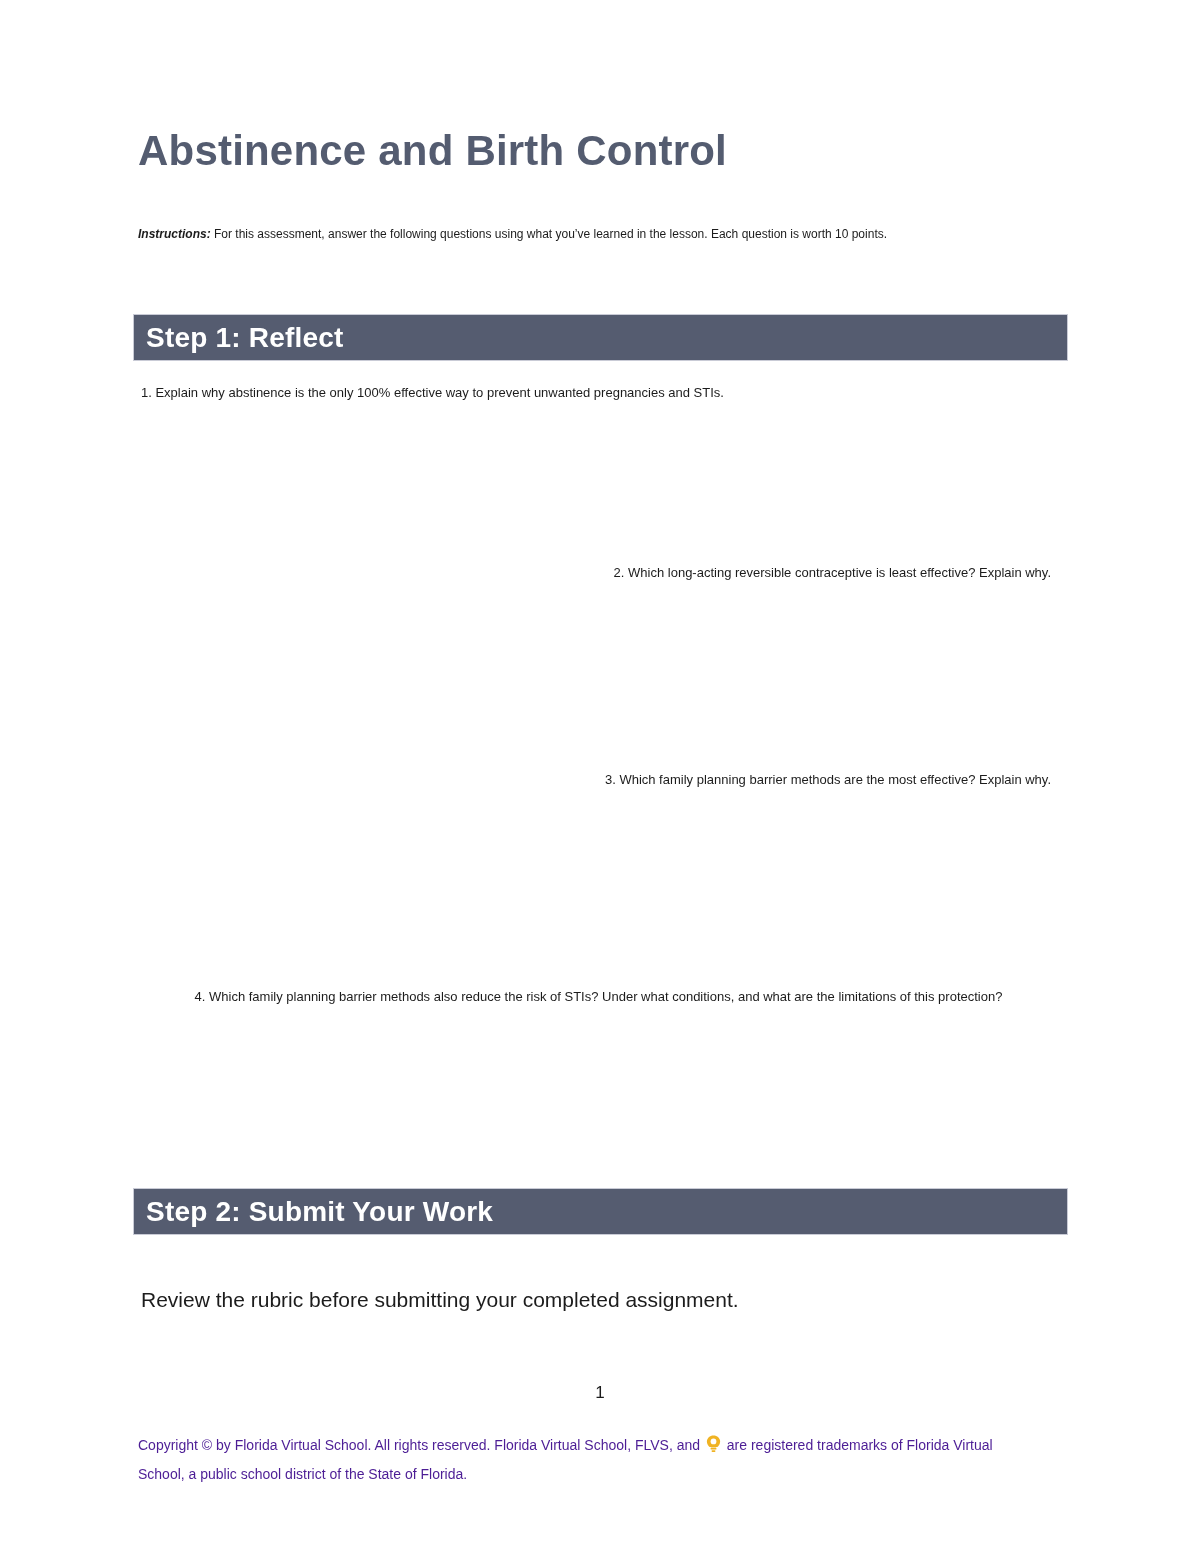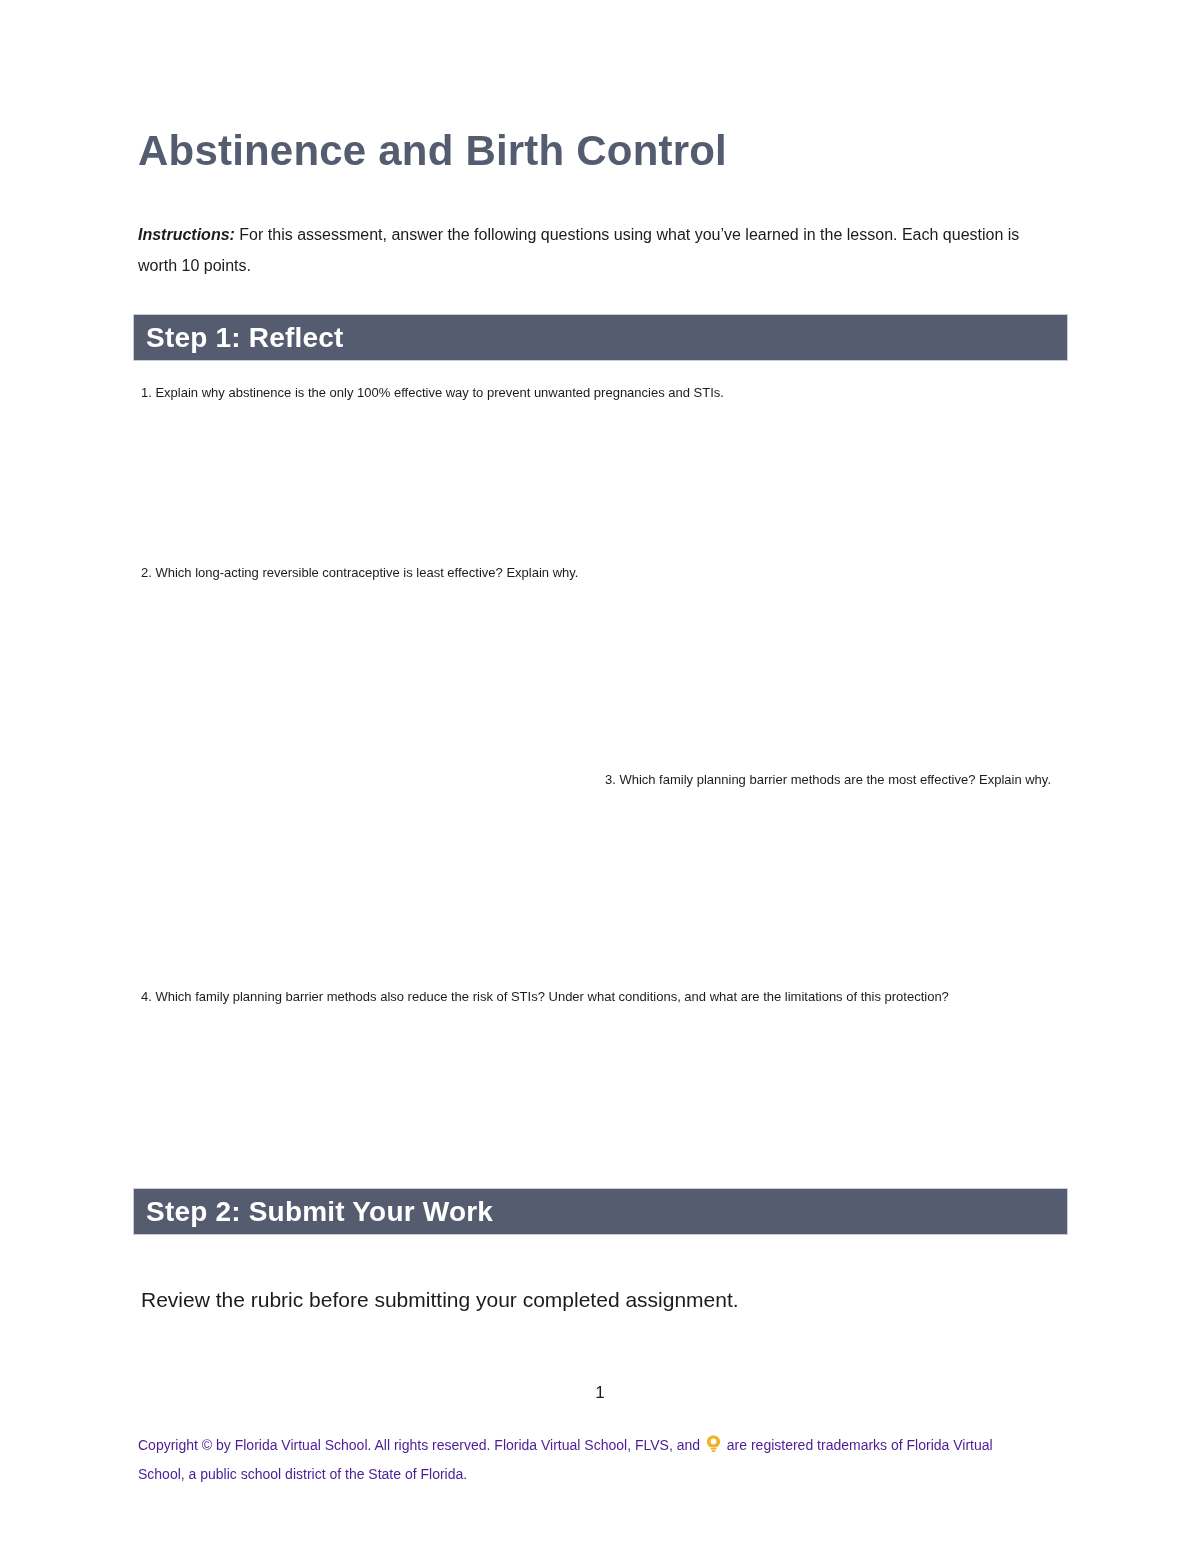--- a/index.html
+++ b/index.html
@@ -39,21 +39,21 @@
     letter-spacing: 0.2px;
     white-space: nowrap;
   }
 
   
   .instructions {
     position: absolute;
     left: 138px;
     top: 219px;
     width: 890px;
-    font-size: 16px;
+    font-size: 12px;
     line-height: 31px;
     color: #1c1c1c;
   }
   .instructions .lead {
     font-weight: bold;
     font-style: italic;
   }
 
   
   .step-bar {
@@ -82,23 +82,23 @@
   
   .question {
     position: absolute;
     left: 141px;
     width: 910px;
     font-size: 13px;
     line-height: 31px;
     color: #1c1c1c;
   }
   #q1 { top: 377px; }
-  #q2 { top: 557px; }
+  #q2 { top: 557px; text-align: right; }
   #q3 { top: 764px; text-align: right; }
-  #q4 { top: 981px; width: 915px; }
+  #q4 { top: 981px; width: 915px; text-align: center; }
 
   
   .answer-space {
     position: absolute;
     left: 141px;
     width: 910px;
   }
 
   
   .step2-text {

